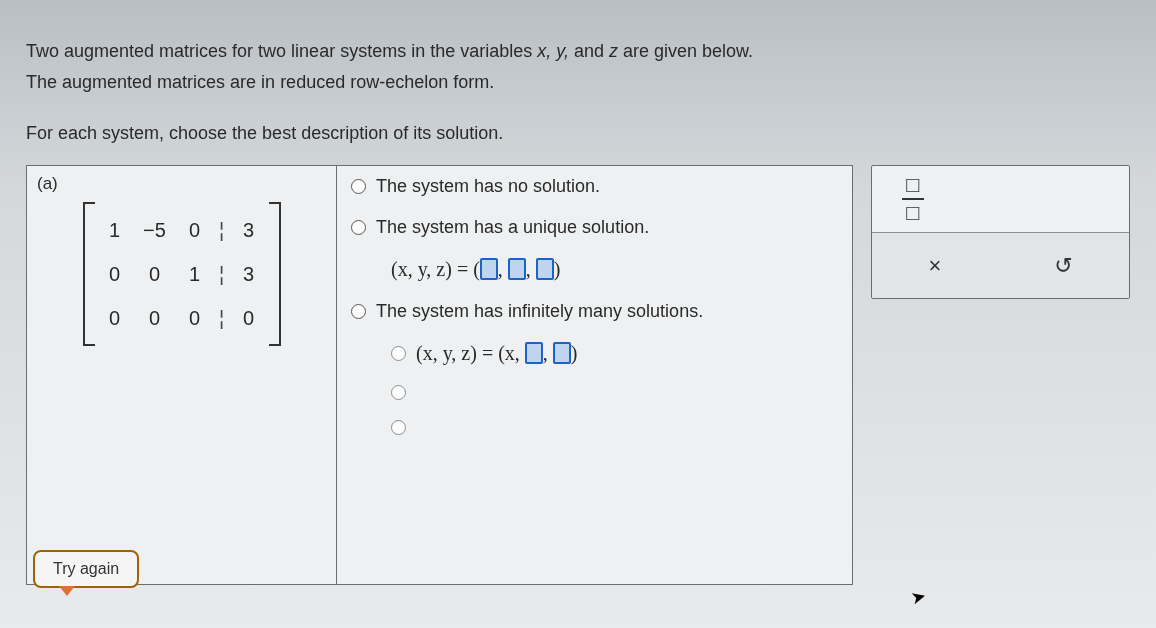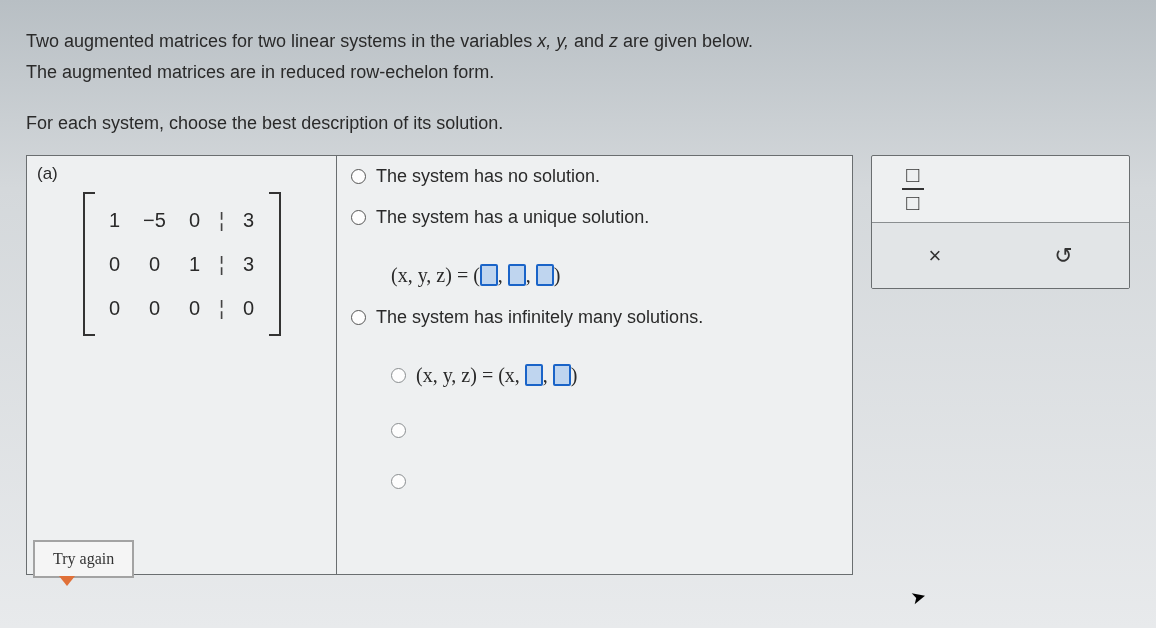--- a/index.html
+++ b/index.html
@@ -7,21 +7,21 @@
     margin: 0;
     padding: 0;
     font-family: Arial, Helvetica, sans-serif;
     background: linear-gradient(180deg, #b8bfc4 0%, #d4d8db 30%, #e8eaec 100%);
     width: 1156px;
     height: 628px;
     color: #2a2a2a;
     position: relative;
   }
   .wrap {
-    padding: 24px 26px 0 26px;
+    padding: 34px 26px 0 26px;
   }
   .intro { font-size: 18px; line-height: 1.5; }
   .intro p { margin: 4px 0; }
   .ital { font-style: italic; }
   .panel-row {
     display: flex;
     gap: 18px;
     margin-top: 18px;
     align-items: flex-start;
   }
@@ -84,41 +84,40 @@
     gap: 10px;
   }
   .radio {
     width: 15px; height: 15px;
     border: 1.6px solid #555;
     border-radius: 50%;
     background: #fdfdfd;
     flex-shrink: 0;
   }
   .radio.sub { border-color: #8a8e90; }
-  .indent { margin-left: 40px; margin-top: 16px; }
+  .indent { margin-left: 40px; }
   .math { font-family: 'Times New Roman', serif; font-size: 20px; }
   .blank {
     display: inline-block;
     width: 18px; height: 22px;
     border: 2px solid #1a64c8;
     background: #bfd5ef;
     border-radius: 2px;
     vertical-align: -4px;
   }
   .tryagain {
     position: absolute;
     left: 6px;
     bottom: -4px;
-    border: 2px solid #a3a3a3;
-    border-radius: 0;
+    border: 2px solid #a16207;
+    border-radius: 8px;
     padding: 8px 18px;
     background: #f5f5f5;
     font-size: 16px;
     color: #333;
-    font-family: Liberation Serif, serif;
   }
   .tryagain::after{
     content:"";
     position:absolute;
     left:24px; bottom:-10px;
     width:0;height:0;
     border-left:8px solid transparent;
     border-right:8px solid transparent;
     border-top:10px solid #e07038;
   }

